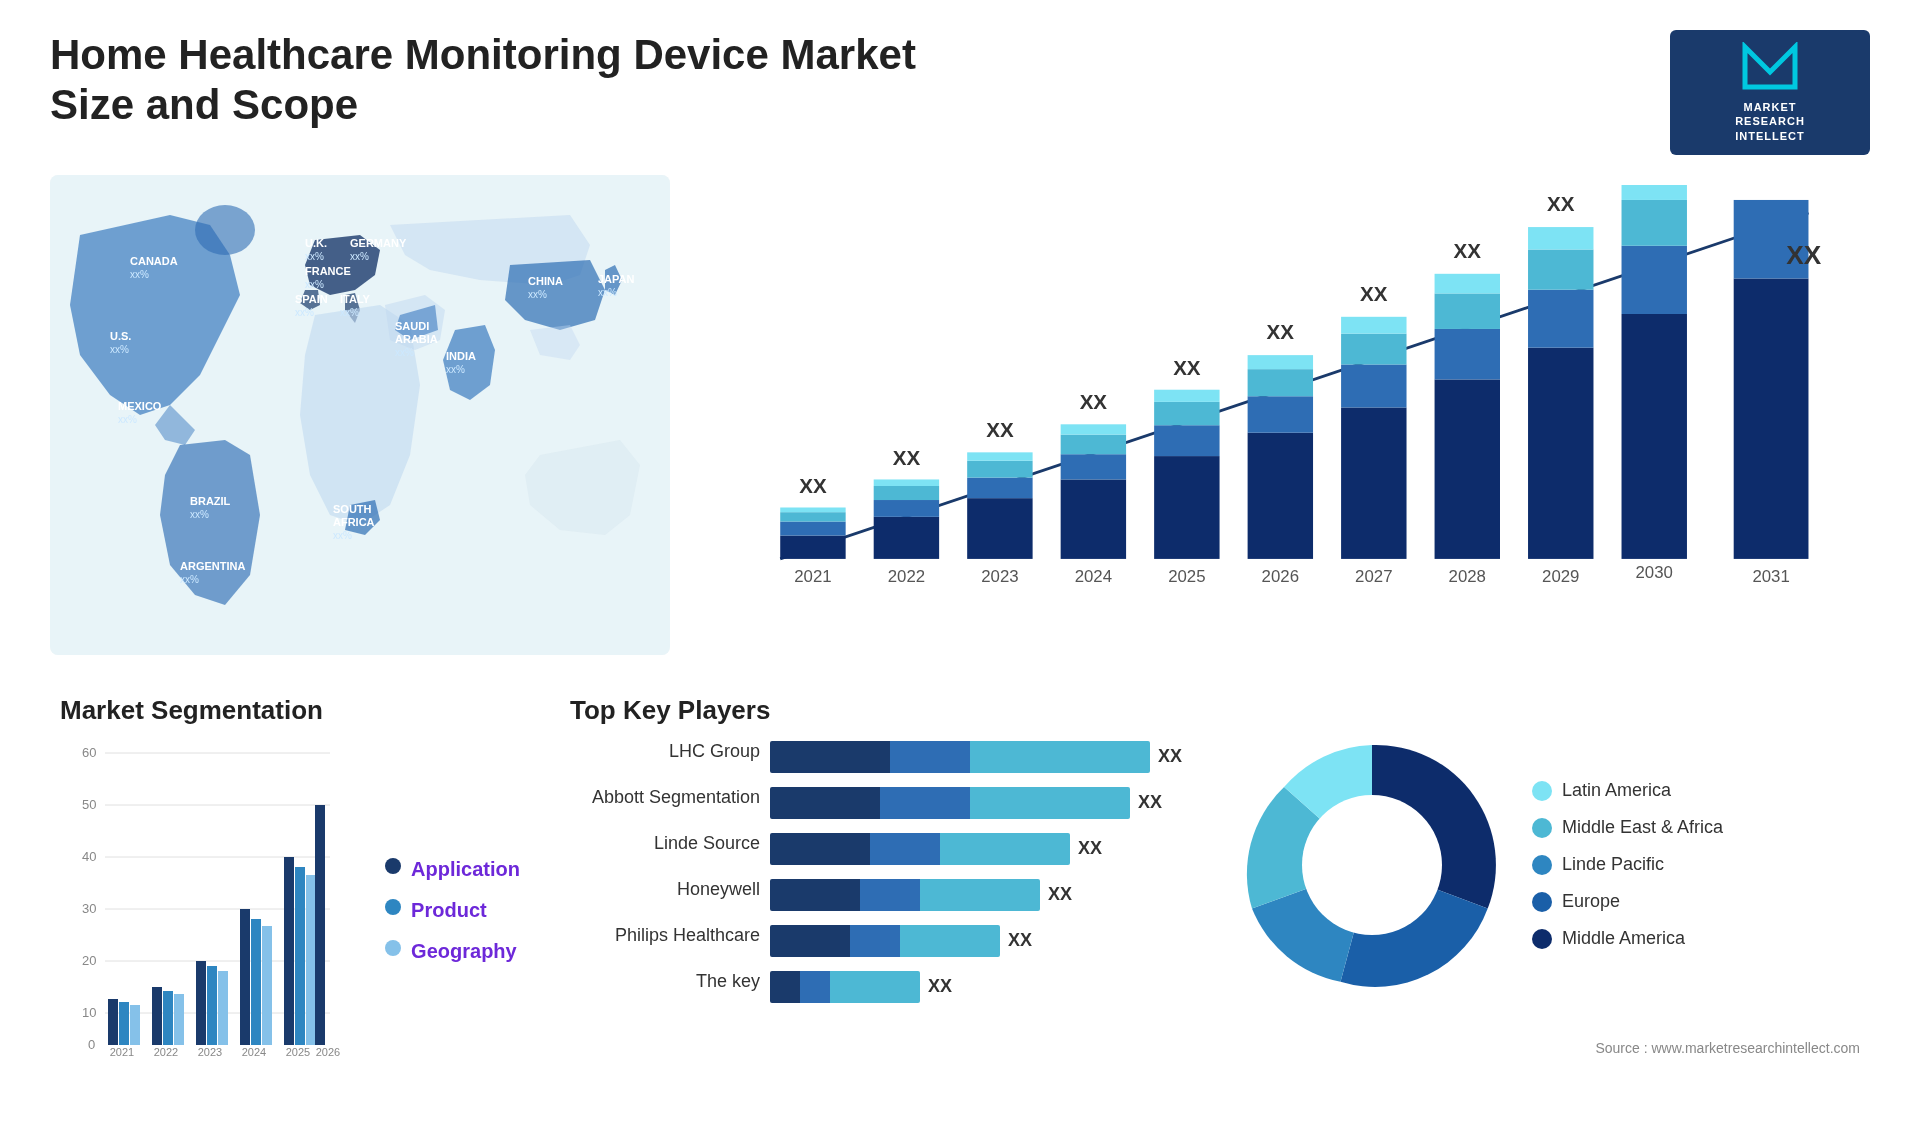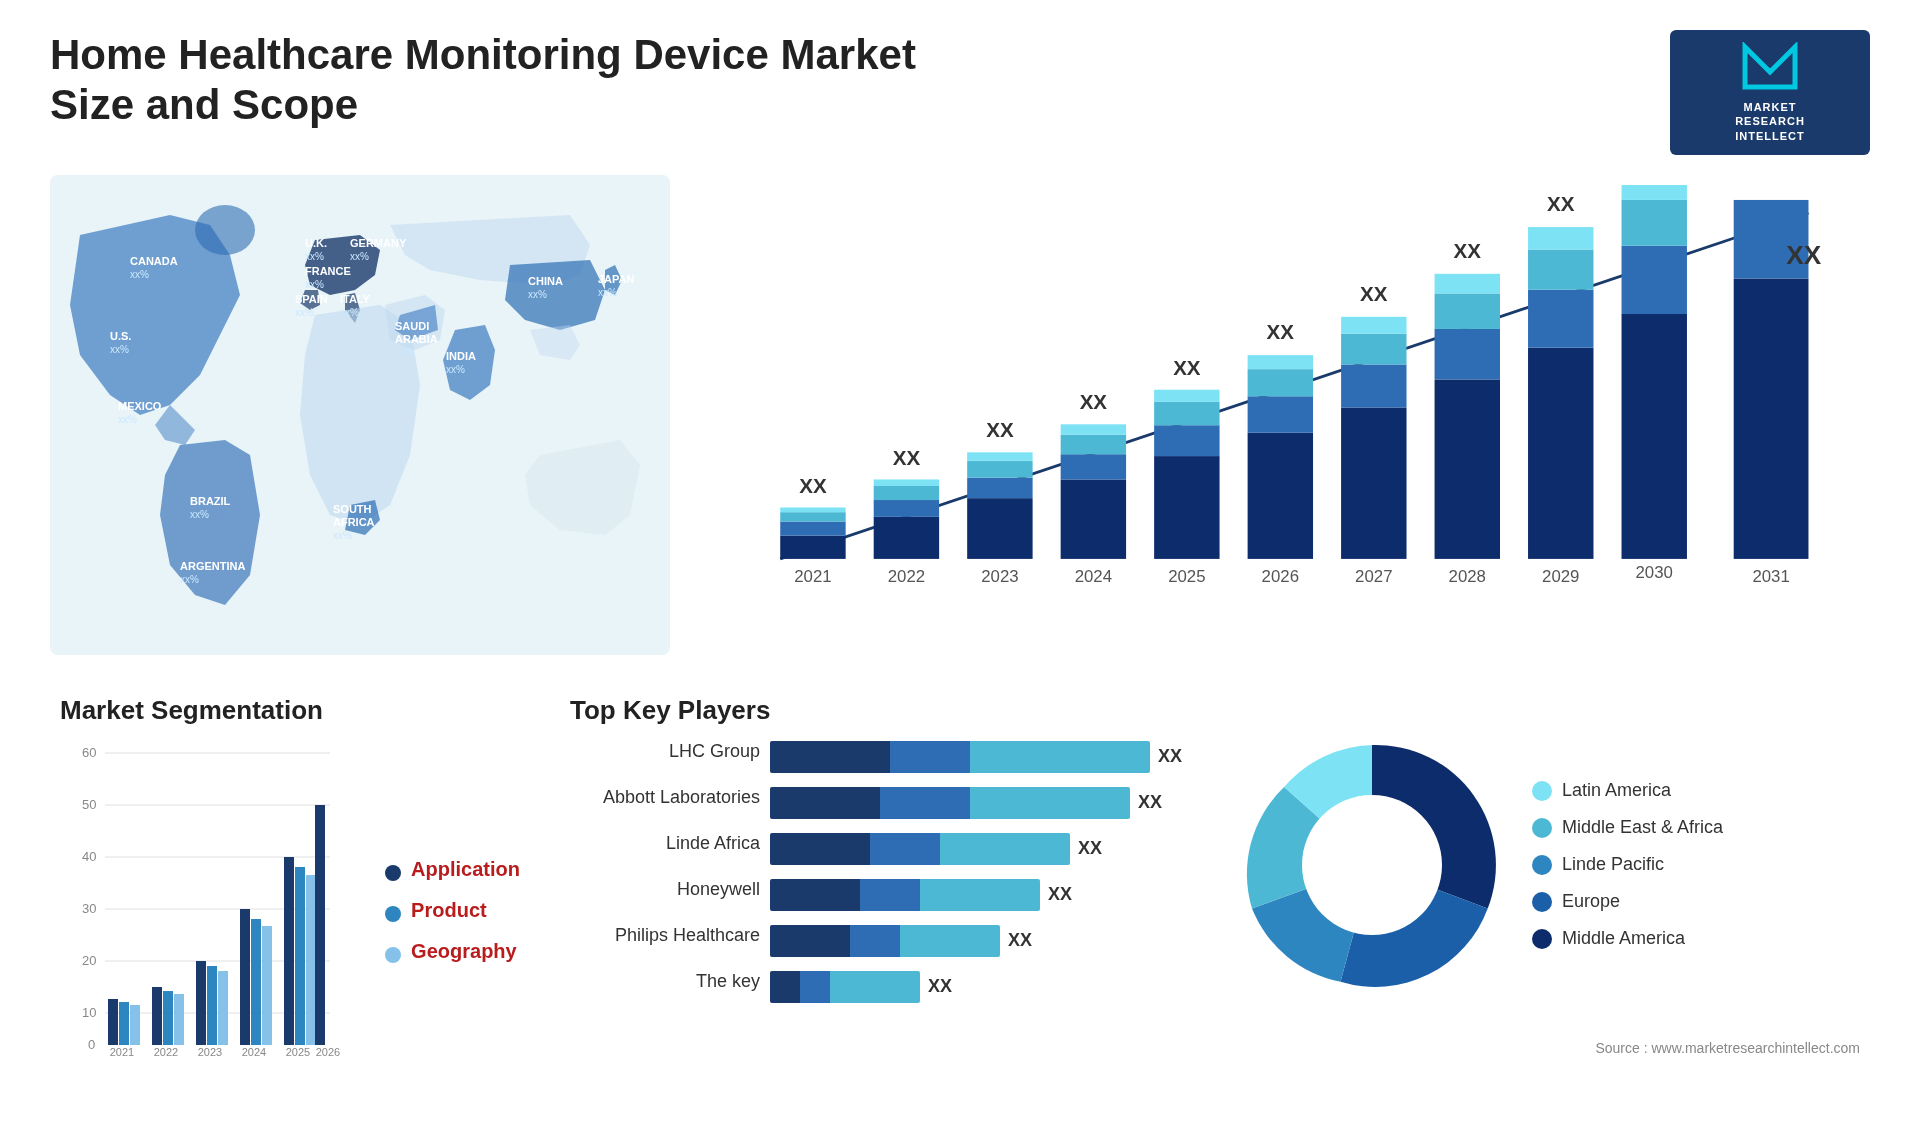--- a/index.html
+++ b/index.html
@@ -108,25 +108,25 @@
     }
     .seg-legend {
       display: flex;
       flex-direction: column;
       justify-content: center;
       gap: 18px;
       padding-left: 10px;
     }
     .legend-item {
       display: flex;
-      align-items: flex-end;
+      align-items: flex-start;
       gap: 10px;
       font-size: 20px;
       font-weight: 600;
-      color: #b91c1c;
+      color: #6d28d9;
     }
     .legend-dot {
       width: 16px;
       height: 16px;
       border-radius: 50%;
     }
 
     
     .players-section {
       flex: 0 0 600px;
@@ -493,33 +493,33 @@
             <div class="player-bar">
               <div class="player-bar-seg1" style="width:120px;"></div>
               <div class="player-bar-seg2" style="width:80px;"></div>
               <div class="player-bar-seg3" style="width:180px;"></div>
             </div>
             <span class="player-val">XX</span>
           </div>
         </div>
 
         <div class="player-row">
-          <div class="player-name">Abbott Laboratories</div>
+          <div class="player-name">Abbott Segmentation</div>
           <div class="player-bar-container">
             <div class="player-bar">
               <div class="player-bar-seg1" style="width:110px;"></div>
               <div class="player-bar-seg2" style="width:90px;"></div>
               <div class="player-bar-seg3" style="width:160px;"></div>
             </div>
             <span class="player-val">XX</span>
           </div>
         </div>
 
         <div class="player-row">
-          <div class="player-name">Linde Africa</div>
+          <div class="player-name">Linde Source</div>
           <div class="player-bar-container">
             <div class="player-bar">
               <div class="player-bar-seg1" style="width:100px;"></div>
               <div class="player-bar-seg2" style="width:70px;"></div>
               <div class="player-bar-seg3" style="width:130px;"></div>
             </div>
             <span class="player-val">XX</span>
           </div>
         </div>
 

